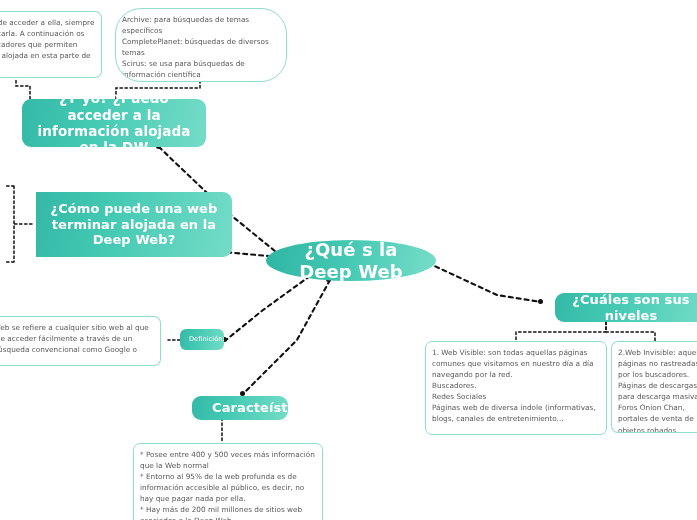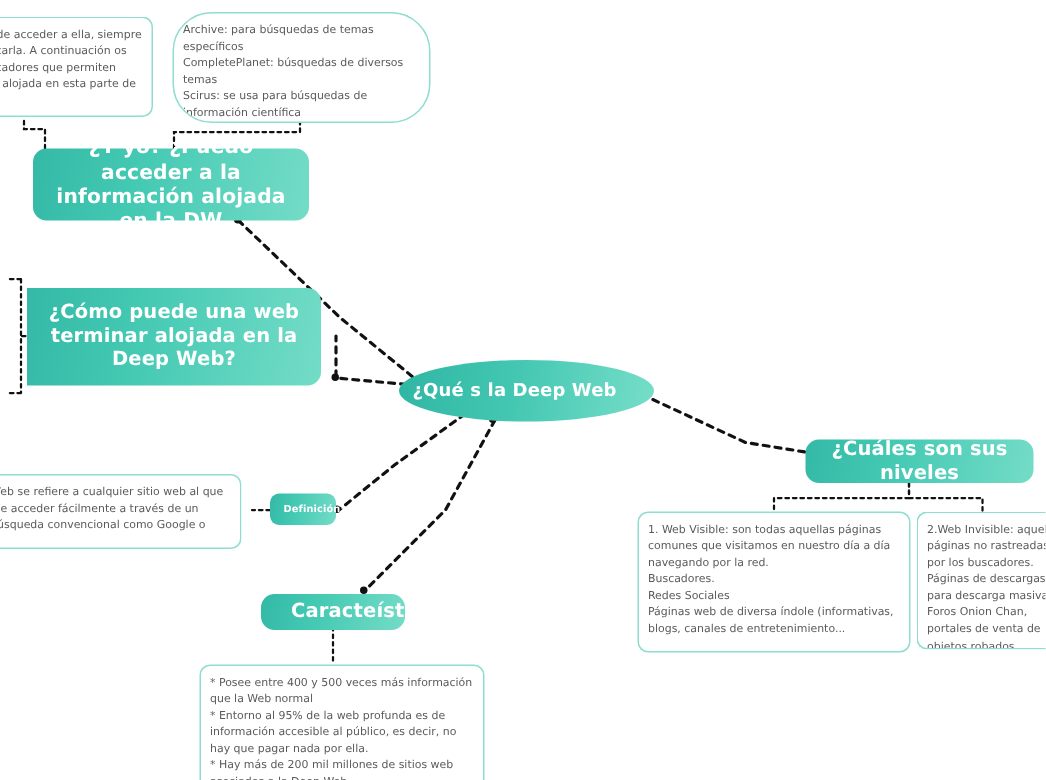--- a/index.html
+++ b/index.html
@@ -25,25 +25,25 @@
     justify-content:flex-start;
     text-align:center;
     border-radius:9px;
     line-height:1.22;
     letter-spacing:.1px;
     padding:5px 9px;
   }
   .node.central{
     border-radius:50%/50%;
     background:linear-gradient(100deg,#2fb6a3 0%,#43c7b2 45%,#77dec9 100%);
-    font-size:12px;
+    font-size:18px;
   }
   .node.big{font-size:13.5px;}
-  .node.mid{font-size:13px;}
-  .node.small{font-size:6.5px;border-radius:6px;font-weight:bold;}
+  .node.mid{font-size:13px;margin-left:18px;}
+  .node.small{font-size:6.5px;border-radius:6px;font-weight:normal;}
 
   
   .note{
     position:absolute;
     box-sizing:border-box;
     background:#ffffff;
     border:1px solid #8fdcd0;
     border-radius:7px;
     color:#5a5a5a;
     font-size:7.3px;

